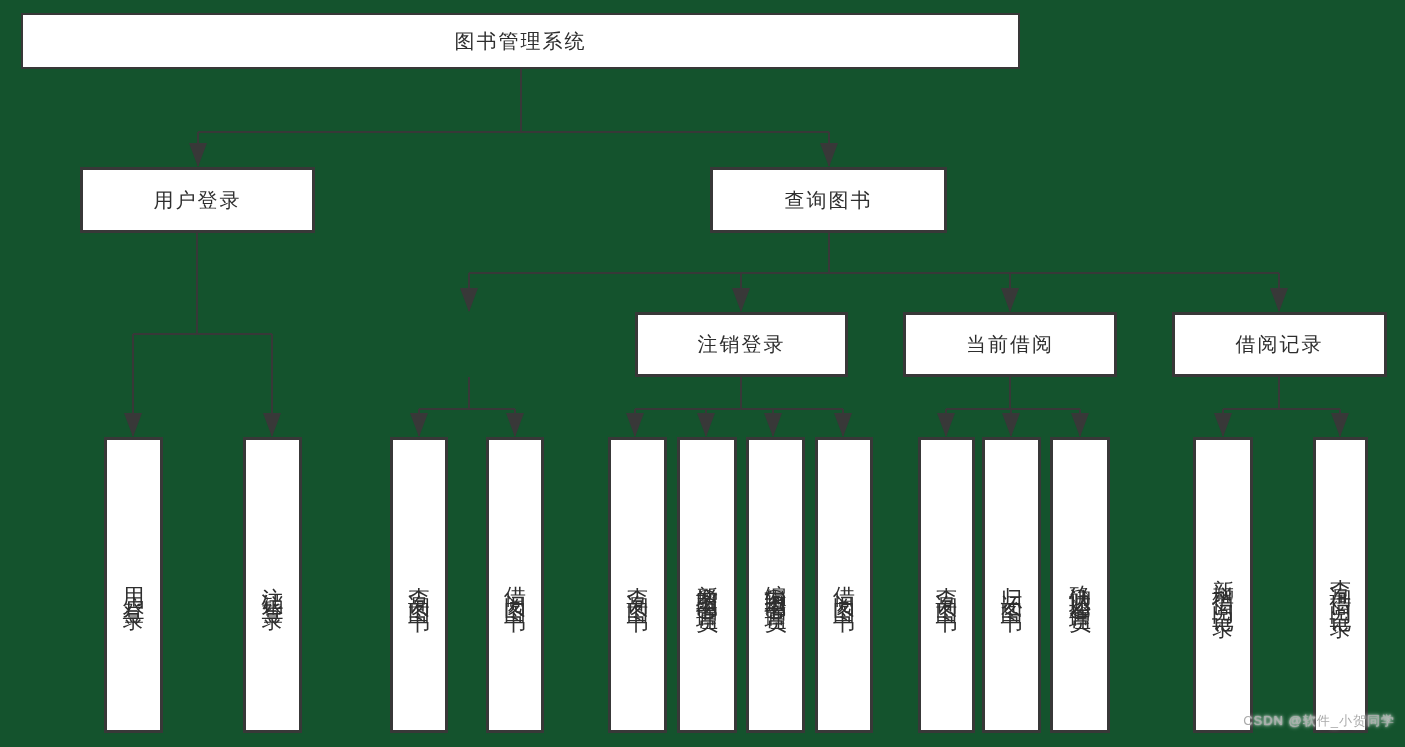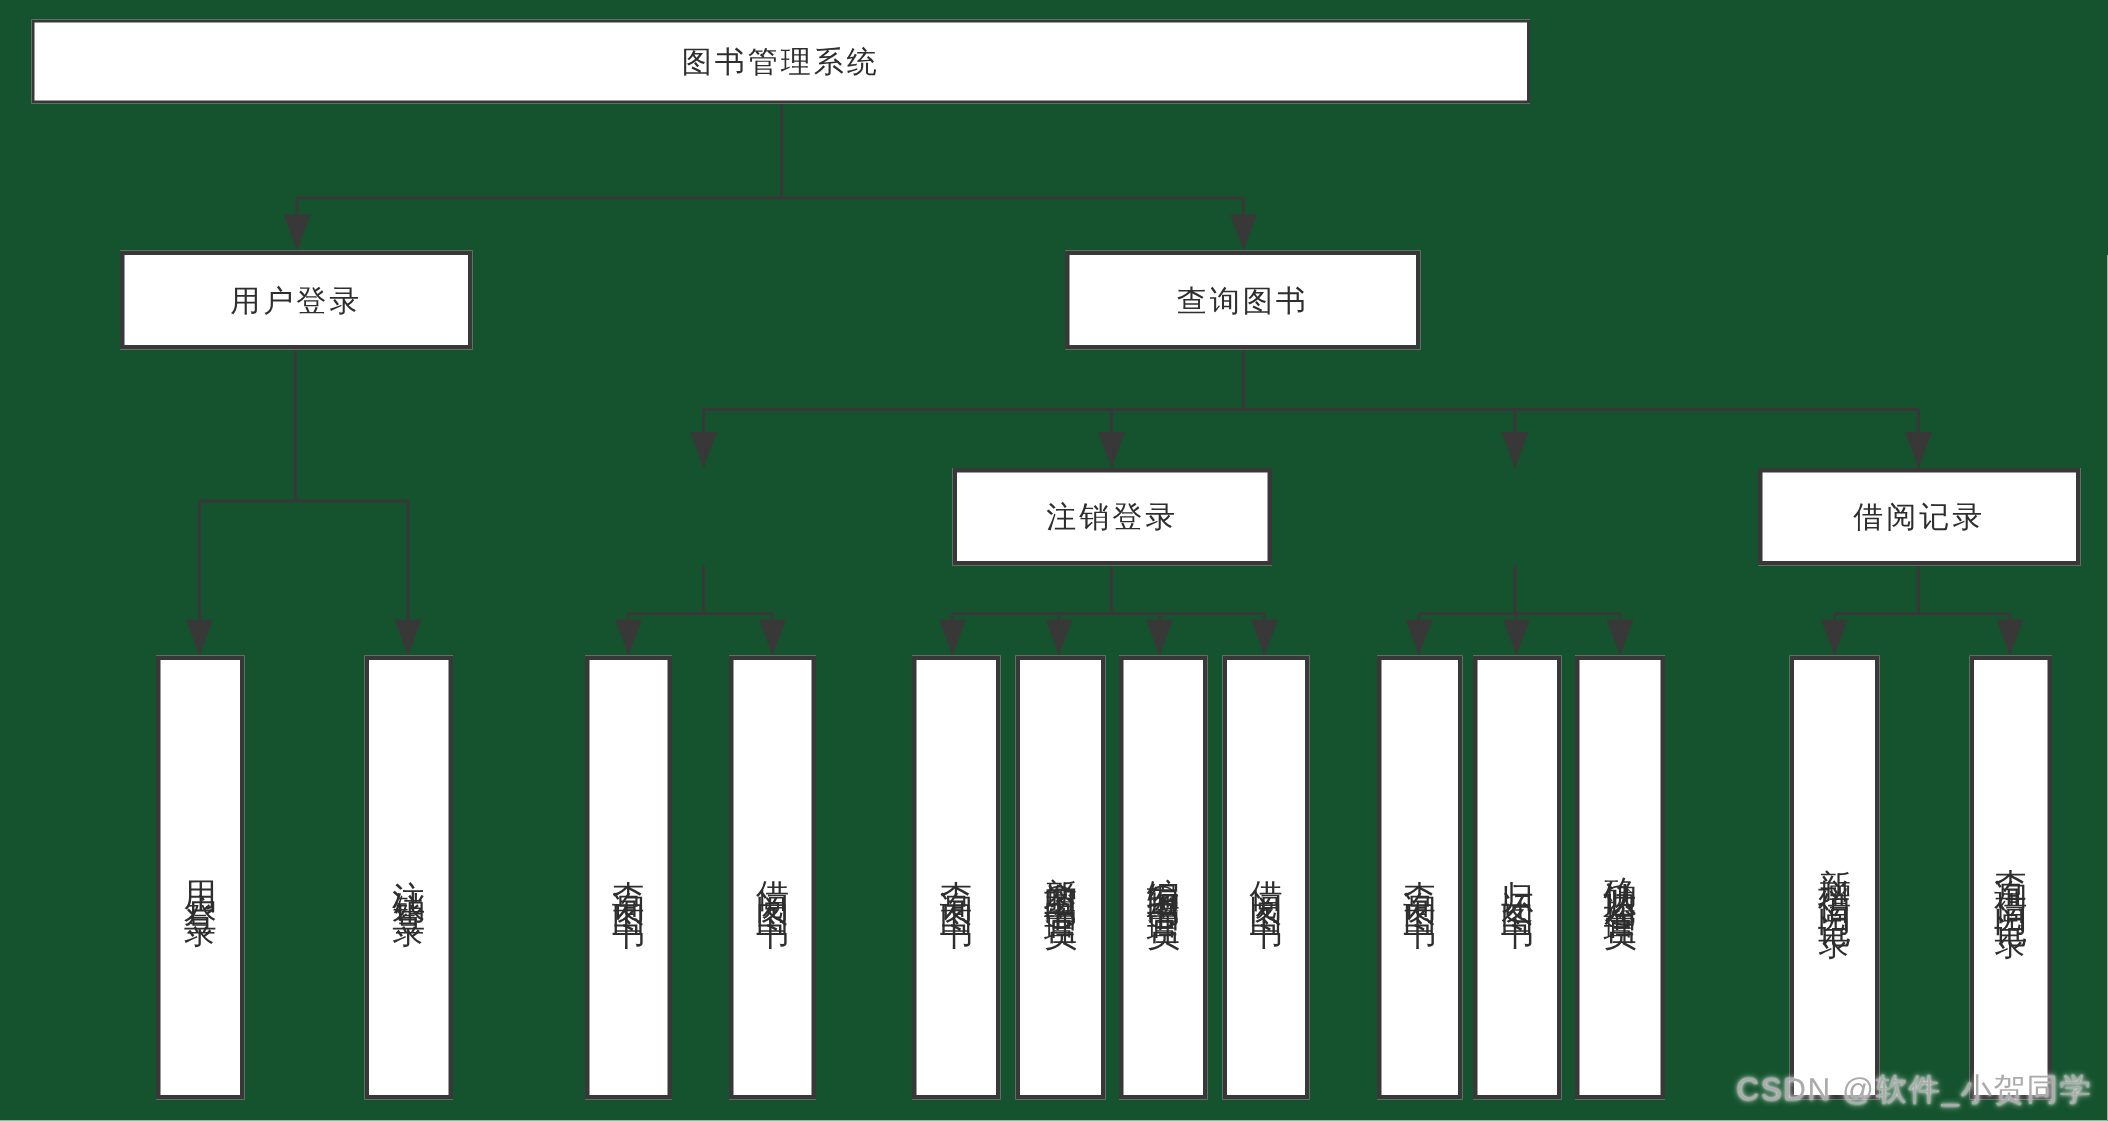--- a/index.html
+++ b/index.html
@@ -51,21 +51,21 @@
   .l8{left:815px;width:58px;}
   .l9{left:918px;width:57px;}
   .l10{left:982px;width:59px;}
   .l11{left:1050px;width:60px;}
   .l12{left:1193px;width:60px;}
   .l13{left:1313px;width:55px;}
   .watermark{
     position:absolute;
     right:10px;
     top:712px;
-    font-size:21px;
+    font-size:13px;
     letter-spacing:1px;
     color:#ababab;
     text-shadow:0 0 2px #ffffff, 0 0 4px #ffffff;
     white-space:nowrap;
   }
 </style>
 </head>
 <body>
 
 <div class="stage">
@@ -98,20 +98,23 @@
 
   <div class="box h-box n-user-login">
     <span>用户登录</span>
   </div>
   <div class="box h-box n-book-mgmt">
     <span>查询图书</span>
   </div>
 
   <div class="box h-box n-book-borrow">
     <span>注销登录</span>
+  </div>
+  <div class="box h-box n-cur-borrow">
+    <span>当前借阅</span>
   </div>
   <div class="box h-box n-borrow-rec">
     <span>借阅记录</span>
   </div>
 
   <div class="box leaf l1">
     <span class="v-label">用户登录</span>
   </div>
   <div class="box leaf l2">
     <span class="v-label">注销登录</span>

